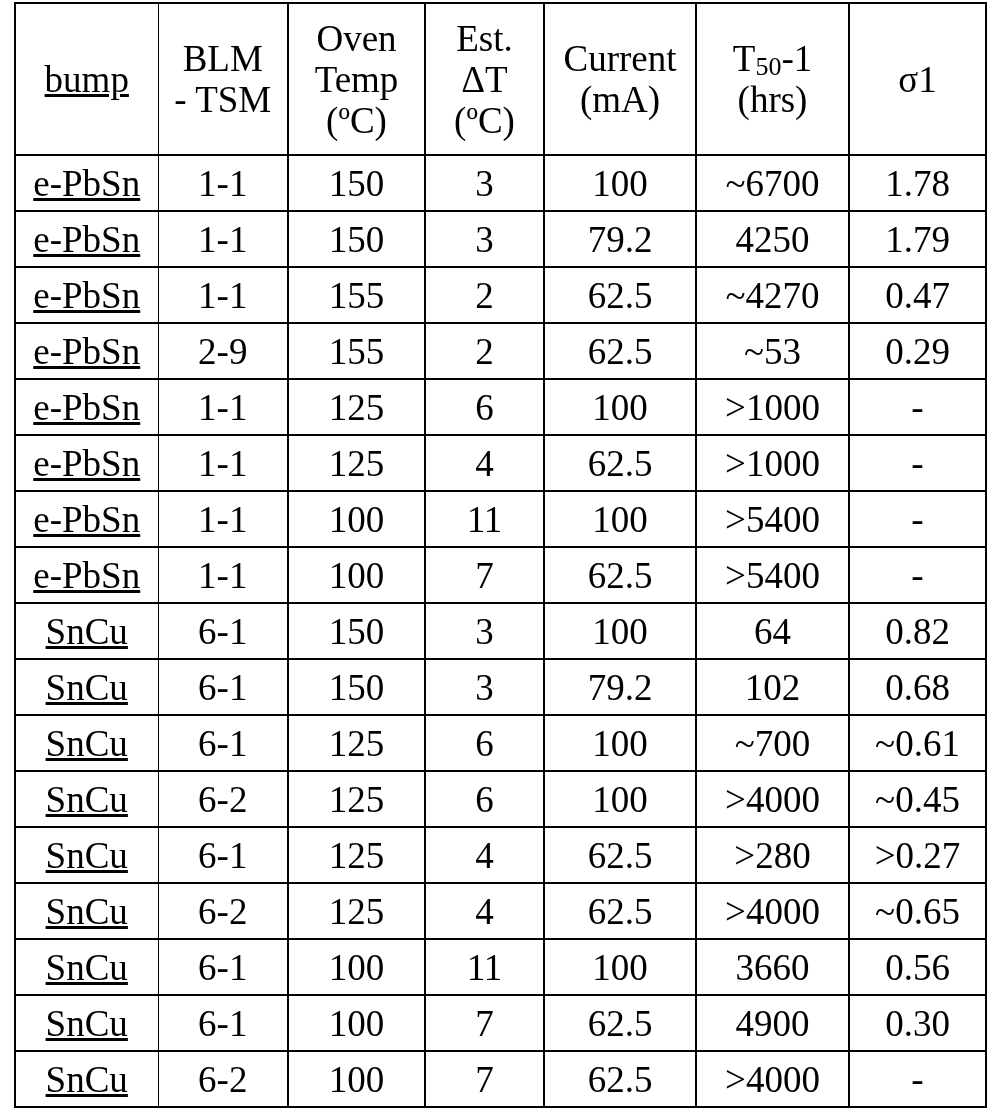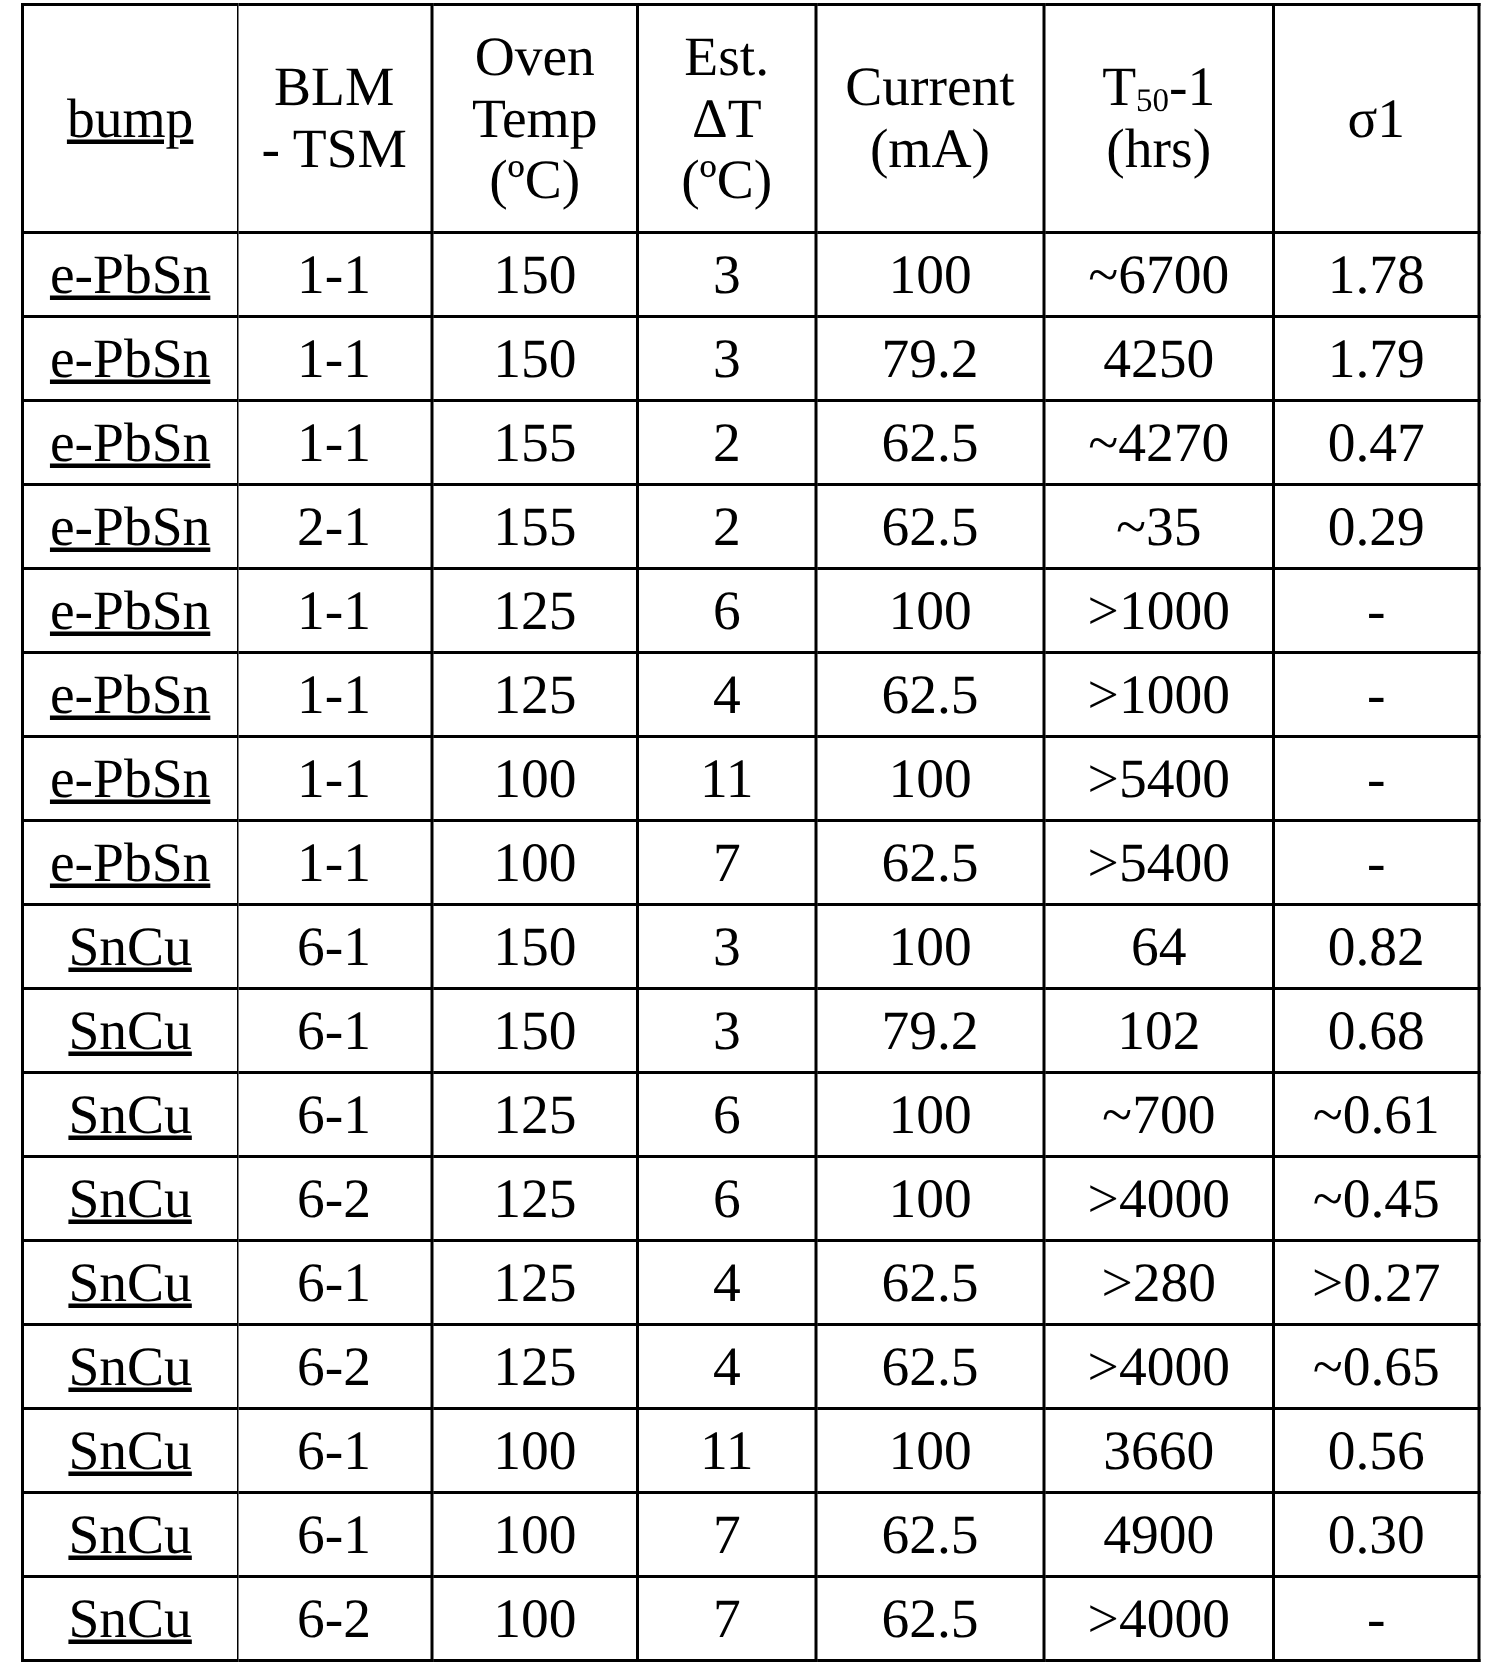--- a/index.html
+++ b/index.html
@@ -35,21 +35,21 @@
     height: 150px;
     font-size: 37px;
     line-height: 41px;
   }
   td {
     height: 54px;
   }
   th.c0, td.c0 { border-right-width: 1px; text-decoration: underline; }
   th.c1, td.c1 { border-left-width: 1px; }
   .hline { display: block; }
-  sub { font-size: 22px; vertical-align: -4px; line-height: 0; }
+  sub { font-size: 26px; vertical-align: -4px; line-height: 0; }
 </style>
 </head>
 <body>
 
 <table>
   <colgroup>
     <col style="width:143px">
     <col style="width:130px">
     <col style="width:137px">
     <col style="width:119px">
@@ -112,25 +112,25 @@
         <td class="c0">e-PbSn</td>
         <td class="c1">1-1</td>
         <td>155</td>
         <td>2</td>
         <td>62.5</td>
         <td>~4270</td>
         <td>0.47</td>
       </tr>
       <tr>
         <td class="c0">e-PbSn</td>
-        <td class="c1">2-1</td>
+        <td class="c1">2-9</td>
         <td>155</td>
         <td>2</td>
         <td>62.5</td>
-        <td>~35</td>
+        <td>~53</td>
         <td>0.29</td>
       </tr>
       <tr>
         <td class="c0">e-PbSn</td>
         <td class="c1">1-1</td>
         <td>125</td>
         <td>6</td>
         <td>100</td>
         <td>&gt;1000</td>
         <td>-</td>

